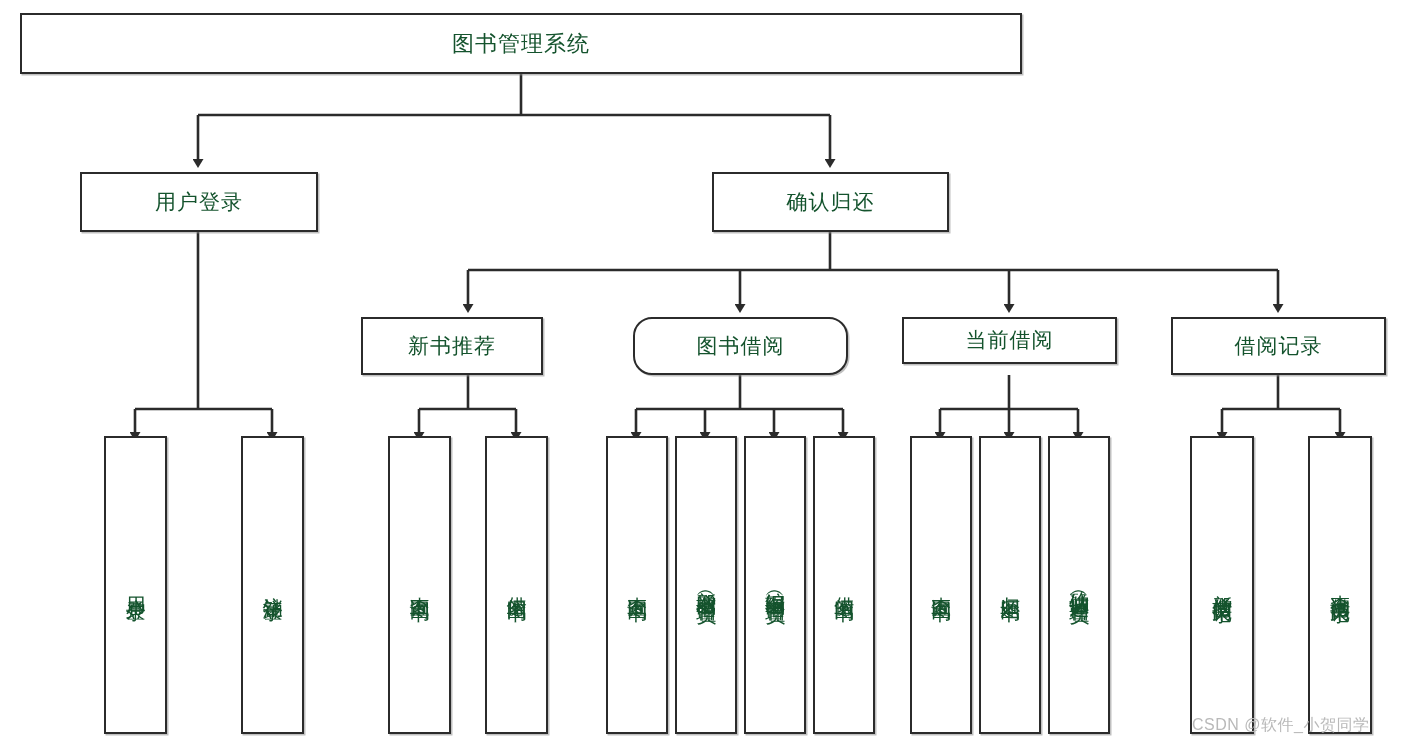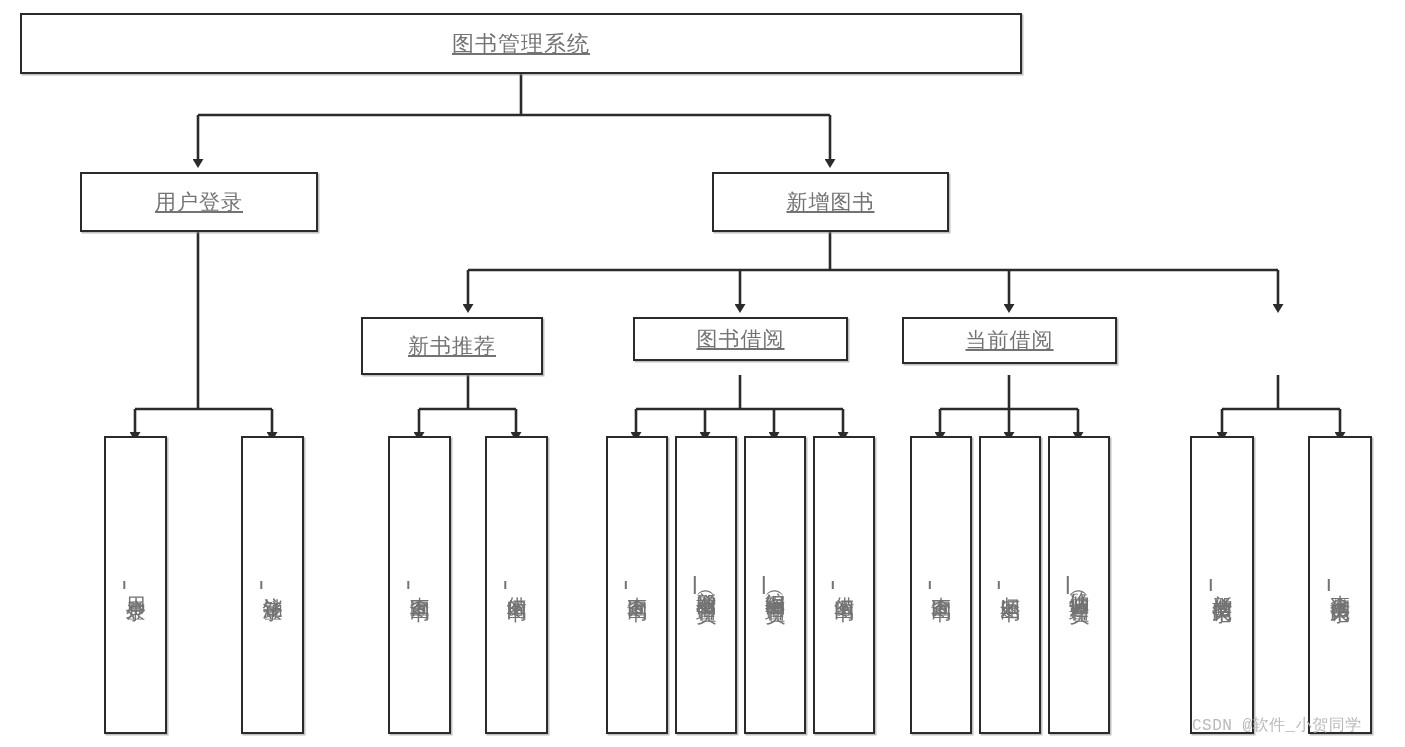--- a/index.html
+++ b/index.html
@@ -27,23 +27,22 @@
     pointer-events: none;
   }
   .node {
     position: absolute;
     box-sizing: border-box;
     background: #ffffff;
     border: 2.5px solid #2b2b2b;
     display: flex;
     align-items: center;
     justify-content: center;
-    color: #737373;
+    color: #14532d;
     box-shadow: 1.5px 1.5px 0 rgba(140,140,140,0.55);
-    text-decoration: underline;
   }
   .node .label {
     font-size: 21px;
     line-height: 1.15;
     letter-spacing: 1px;
     white-space: nowrap;
     text-align: center;
   }
   .node.leaf {
     align-items: center;
@@ -59,21 +58,21 @@
     white-space: normal;
     max-height: 268px;
   }
   .node.root .label { font-size: 22px; }
   .watermark {
     position: absolute;
     font-size: 16px;
     color: #b9b9b9;
     letter-spacing: 0.5px;
     white-space: nowrap;
-    font-family: Liberation Mono, monospace;
+    font-family: Liberation Sans, sans-serif;
   }
 </style>
 </head>
 <body>
 
 <div id="canvas">
 
   <svg class="edges" viewBox="0 0 1405 747">
     <defs>
       <marker id="arrow" markerWidth="9" markerHeight="11" refX="1" refY="5.5" orient="auto" markerUnits="userSpaceOnUse">
@@ -126,35 +125,38 @@
 
   <div class="node root" style="left:20px; top:13px; width:1002px; height:61px;">
     <span class="label">图书管理系统</span>
   </div>
 
   <div class="node" style="left:80px; top:172px; width:238px; height:60px;">
     <span class="label">用户登录</span>
   </div>
 
   <div class="node" style="left:712px; top:172px; width:237px; height:60px;">
-    <span class="label">新增图书</span>
+    <span class="label">确认归还</span>
   </div>
 
   <div class="node" style="left:361px; top:317px; width:182px; height:58px;">
     <span class="label">新书推荐</span>
   </div>
 
-  <div class="node" style="left:633px; top:317px; width:215px; height:44px;">
+  <div class="node" style="left:633px; top:317px; width:215px; height:58px;border-radius:19px;">
     <span class="label">图书借阅</span>
   </div>
 
   <div class="node" style="left:902px; top:317px; width:215px; height:47px;">
     <span class="label">当前借阅</span>
   </div>
 
+  <div class="node" style="left:1171px; top:317px; width:215px; height:58px;">
+    <span class="label">借阅记录</span>
+  </div>
 
   <div class="node leaf" style="left:104px; top:436px; width:63px; height:298px;">
     <span class="label">用户登录</span>
   </div>
 
   <div class="node leaf" style="left:241px; top:436px; width:63px; height:298px;">
     <span class="label">注销登录</span>
   </div>
 
   <div class="node leaf" style="left:388px; top:436px; width:63px; height:298px;">

